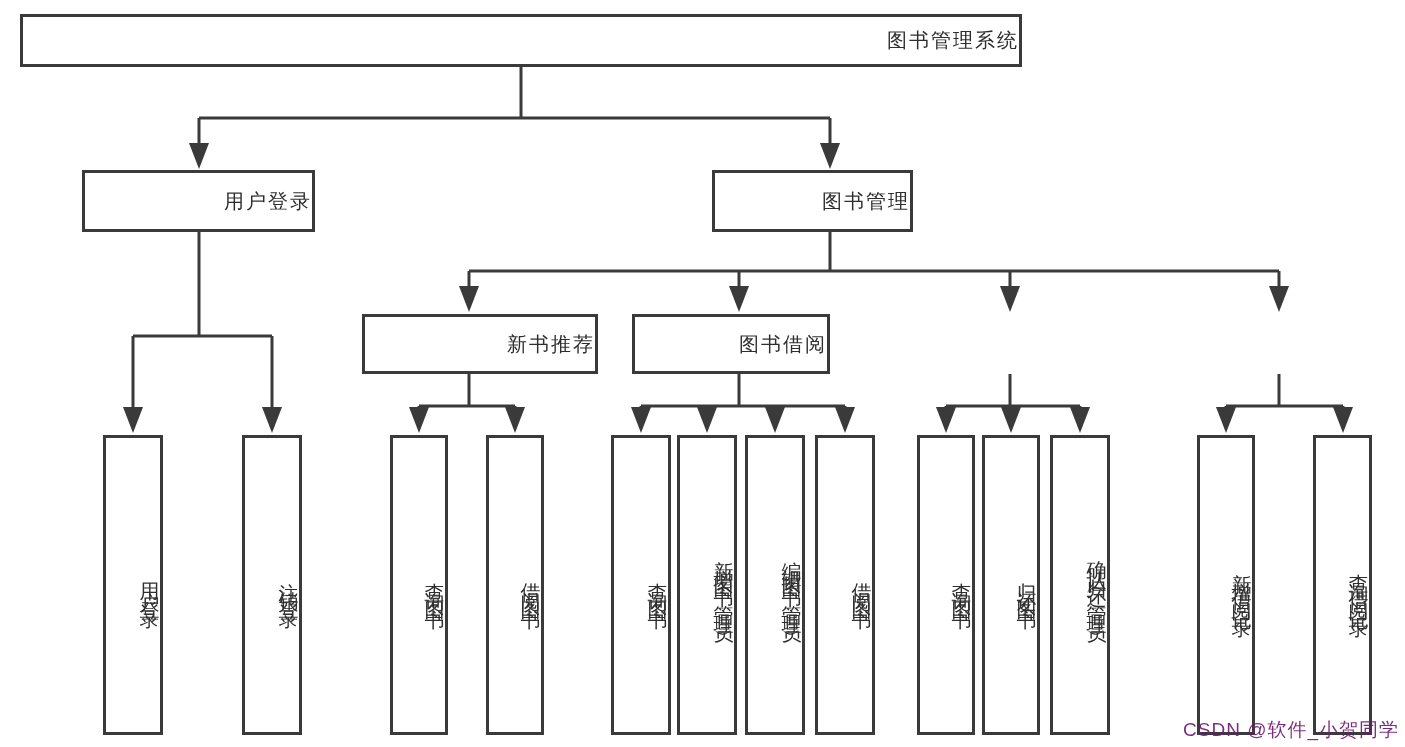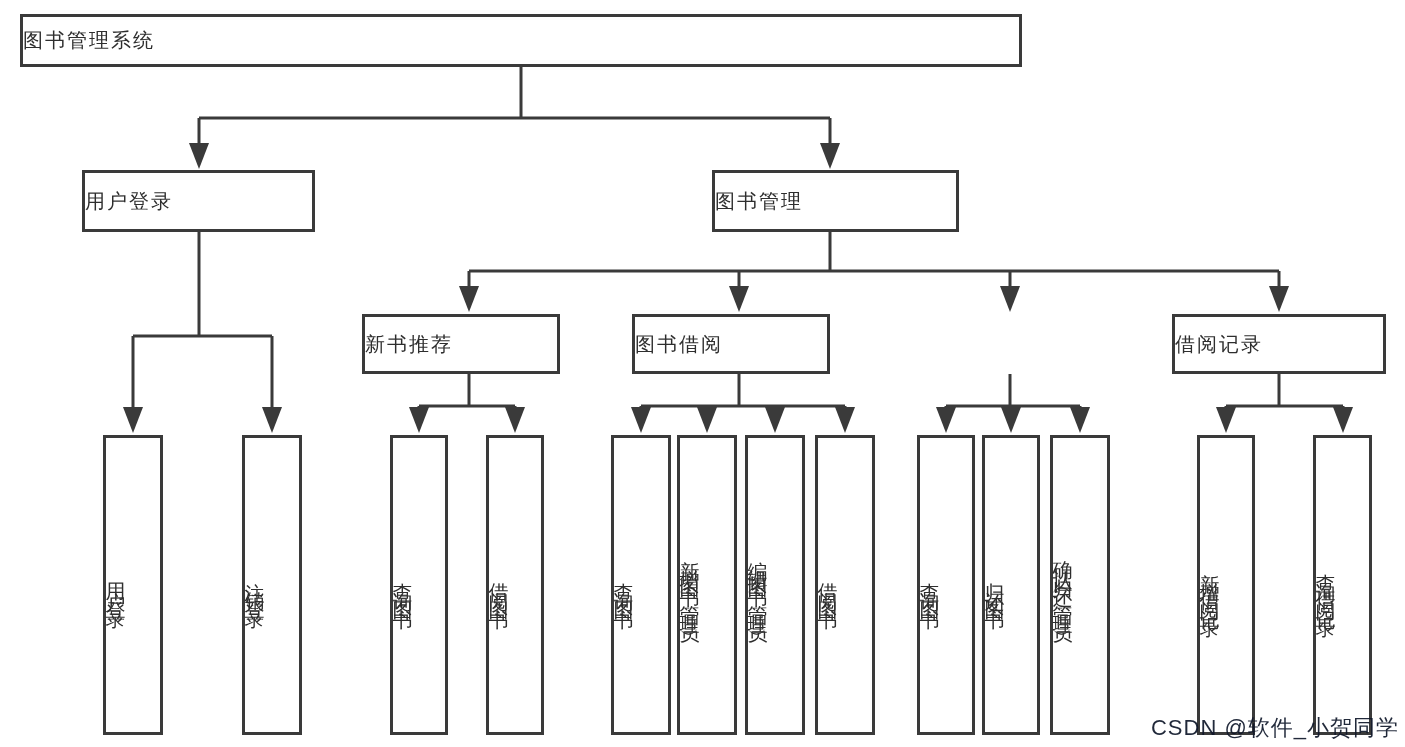--- a/index.html
+++ b/index.html
@@ -3,32 +3,32 @@
 <meta charset="utf-8">
 <style>
   html,body { margin:0; padding:0; background:#ffffff; }
   .canvas {
     position:relative; width:1405px; height:747px; background:#ffffff;
     font-family:"Liberation Sans","DejaVu Sans",sans-serif; overflow:hidden;
   }
   svg.connectors { position:absolute; left:0; top:0; width:1405px; height:747px; }
   .node {
     position:absolute; background:#ffffff; border:3px solid #3a3a3a;
-    box-sizing:border-box; display:flex; align-items:center; justify-content:flex-start;
+    box-sizing:border-box; display:flex; align-items:center; justify-content:flex-end;
     color:#2e2e2e; z-index:2;
   }
   .node.h span { font-size:20px; letter-spacing:2px; white-space:nowrap; }
   .node.leaf { top:435px; height:300px; }
   .node.v span {
     writing-mode:vertical-rl; text-orientation:mixed;
     font-size:20px; letter-spacing:9px; line-height:1;
   }
   .watermark {
     position:absolute; right:6px; bottom:4px; z-index:5;
-    font-size:22px; color:#0f172a; letter-spacing:1px; opacity:.92;
+    font-size:19px; color:#701a75; letter-spacing:1px; opacity:.92;
     white-space:nowrap;
   }
 </style>
 </head>
 <body>
 
 <div class="canvas">
 
   <svg class="connectors" width="1405" height="747" viewBox="0 0 1405 747" xmlns="http://www.w3.org/2000/svg">
     <g stroke="#3a3a3a" stroke-width="3" fill="none">
@@ -63,32 +63,29 @@
     </g>
   </svg>
 
   <div class="node h" style="left:20px;top:14px;width:1002px;height:53px">
     <span>图书管理系统</span>
   </div>
 
   <div class="node h" style="left:82px;top:170px;width:233px;height:62px">
     <span>用户登录</span>
   </div>
-  <div class="node h" style="left:712px;top:170px;width:247px;height:62px">
+  <div class="node h" style="left:712px;top:170px;width:201px;height:62px">
     <span>图书管理</span>
   </div>
 
-  <div class="node h" style="left:362px;top:314px;width:198px;height:60px">
+  <div class="node h" style="left:362px;top:314px;width:236px;height:60px">
     <span>新书推荐</span>
   </div>
   <div class="node h" style="left:632px;top:314px;width:198px;height:60px">
     <span>图书借阅</span>
-  </div>
-  <div class="node h" style="left:1172px;top:314px;width:214px;height:60px">
-    <span>借阅记录</span>
   </div>
 
   <div class="node v leaf" style="left:103px;width:60px">
     <span>用户登录</span>
   </div>
   <div class="node v leaf" style="left:242px;width:60px">
     <span>注销登录</span>
   </div>
 
   <div class="node v leaf" style="left:390px;width:58px">

